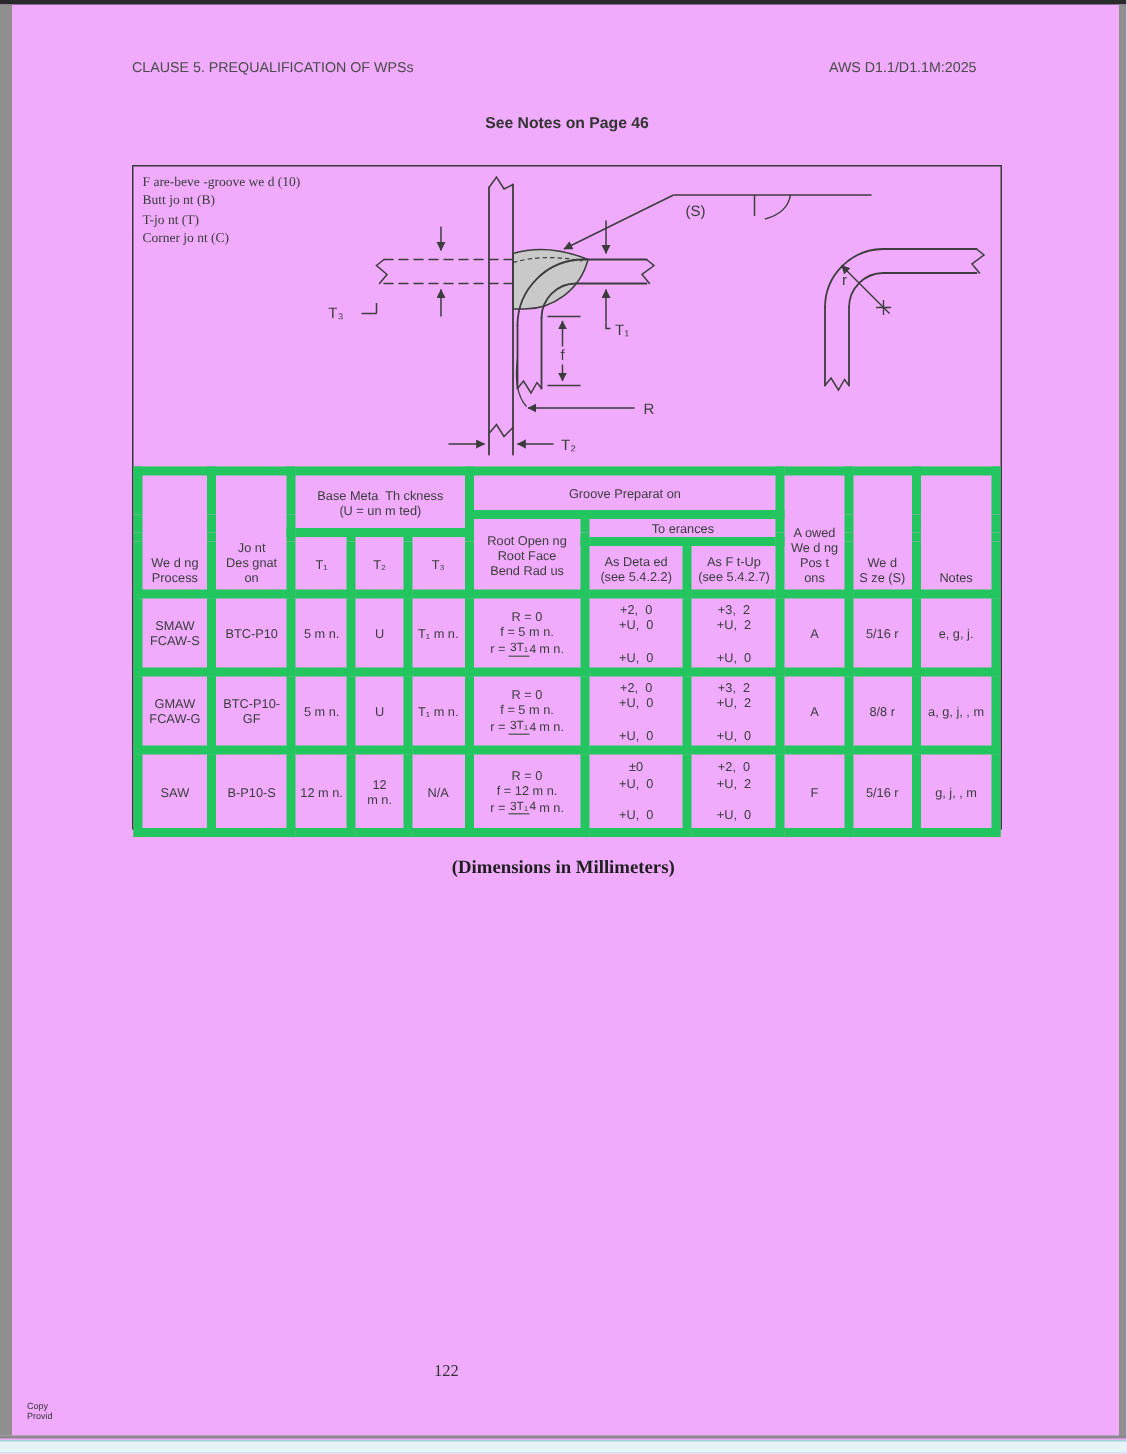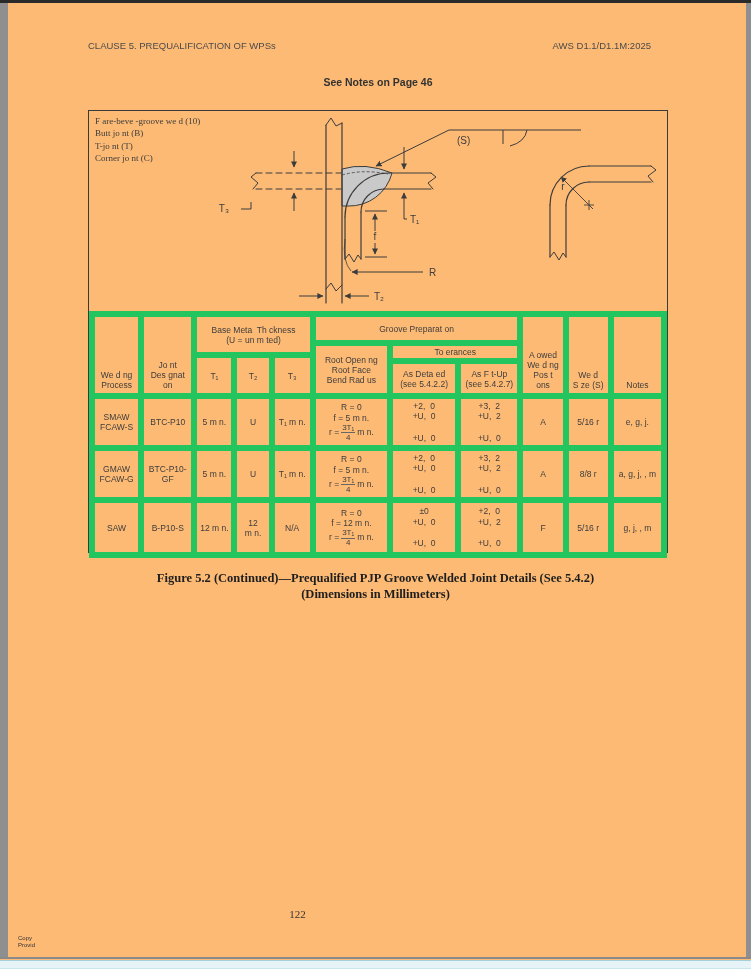--- a/index.html
+++ b/index.html
@@ -1,16 +1,16 @@
 <!DOCTYPE html>
 <html><head>
 <meta charset="utf-8">
 <style>
   html,body{margin:0;padding:0;background:#fff;}
-  .page{position:relative;width:751px;height:969px;background:#fdba74;overflow:hidden;
+  .page{position:relative;width:751px;height:969px;background:#f0abfc;overflow:hidden;
         font-family:"Liberation Sans","DejaVu Sans",sans-serif;color:#3c3c3c;}
   .edge-top{position:absolute;top:0;left:0;width:751px;height:3px;background:#2a2a2a;}
   .edge-left{position:absolute;top:3px;left:0;width:8px;height:954px;background:#8f8f8f;}
   .edge-right{position:absolute;top:3px;right:0;width:5px;height:955px;background:#8f8f8f;}
   .bottom-line{position:absolute;left:0;top:957px;width:751px;height:2px;background:#8a8a8a;}
   .bottom-band{position:absolute;left:0;top:960px;width:751px;height:9px;background:#e6f3f7;
                border-top:1px solid #a5d0d9;border-bottom:1px solid #c9e4ea;box-sizing:border-box;}
   .hdr-left{position:absolute;left:88px;top:40px;font-size:9.5px;color:#4a4a4a;}
   .hdr-right{position:absolute;right:100px;top:40px;font-size:9.5px;color:#4a4a4a;}
   .see-notes{position:absolute;left:88px;top:76px;width:580px;text-align:center;
@@ -25,21 +25,21 @@
            color:#3c3c3c;flex:1;}
   table.jt th,table.jt td{border:6px solid #22c55e;font-weight:normal;padding:1px 2px;
            text-align:center;vertical-align:middle;overflow:hidden;}
   table.jt th.valbot{vertical-align:bottom;padding-bottom:3px;}
   .pre{white-space:pre-wrap;}
   .tol{white-space:pre;line-height:1.25;}
   tr.hr1{height:29px;} tr.hr2{height:12px;} tr.hr3{height:6px;} tr.hr4{height:35px;}
   tr.dr1{height:52px;} tr.dr2{height:52px;} tr.dr3{height:55px;}
   .rl{display:block;line-height:1.2;}
   .frl{display:block;margin-top:1px;}
-  .frac{display:inline-flex;flex-direction:column;vertical-align:middle;line-height:1;
+  .frac{display:inline-flex;vertical-align:middle;line-height:1;
         font-size:8px;margin:0 2px;}
   .frac .num{border-bottom:1px solid #666;padding:0 1px 0.5px 1px;}
   .frac .den{padding-top:0.5px;}
   .caption{position:absolute;left:0;top:570px;width:751px;text-align:center;
            font-family:"Liberation Serif","DejaVu Serif",serif;font-weight:bold;
            font-size:12.5px;line-height:1.3;color:#1e1e1e;}
   .pagenum{position:absolute;left:0;top:908px;width:595px;text-align:center;
            font-family:"Liberation Serif","DejaVu Serif",serif;font-size:11px;color:#333;}
   .stamp{position:absolute;left:18px;top:935px;font-size:6px;line-height:1.2;color:#333;}
   .stamp span{display:block;}
@@ -268,21 +268,20 @@
 +U,  0</span></td>
         <td><span>F</span></td>
         <td><span>5/16 r</span></td>
         <td><span class="pre">g, j, , m</span></td>
       </tr>
     </tbody>
       </table>
   </div>
 
   <div class="caption">
-    <div>Figure 5.2 (Continued)—Prequalified PJP Groove Welded Joint Details (See 5.4.2)</div>
     <div>(Dimensions in Millimeters)</div>
   </div>
 
   <div class="pagenum">122</div>
 
   <div class="stamp">
     <span>Copy</span>
     <span>Provid</span>
   </div>
 

